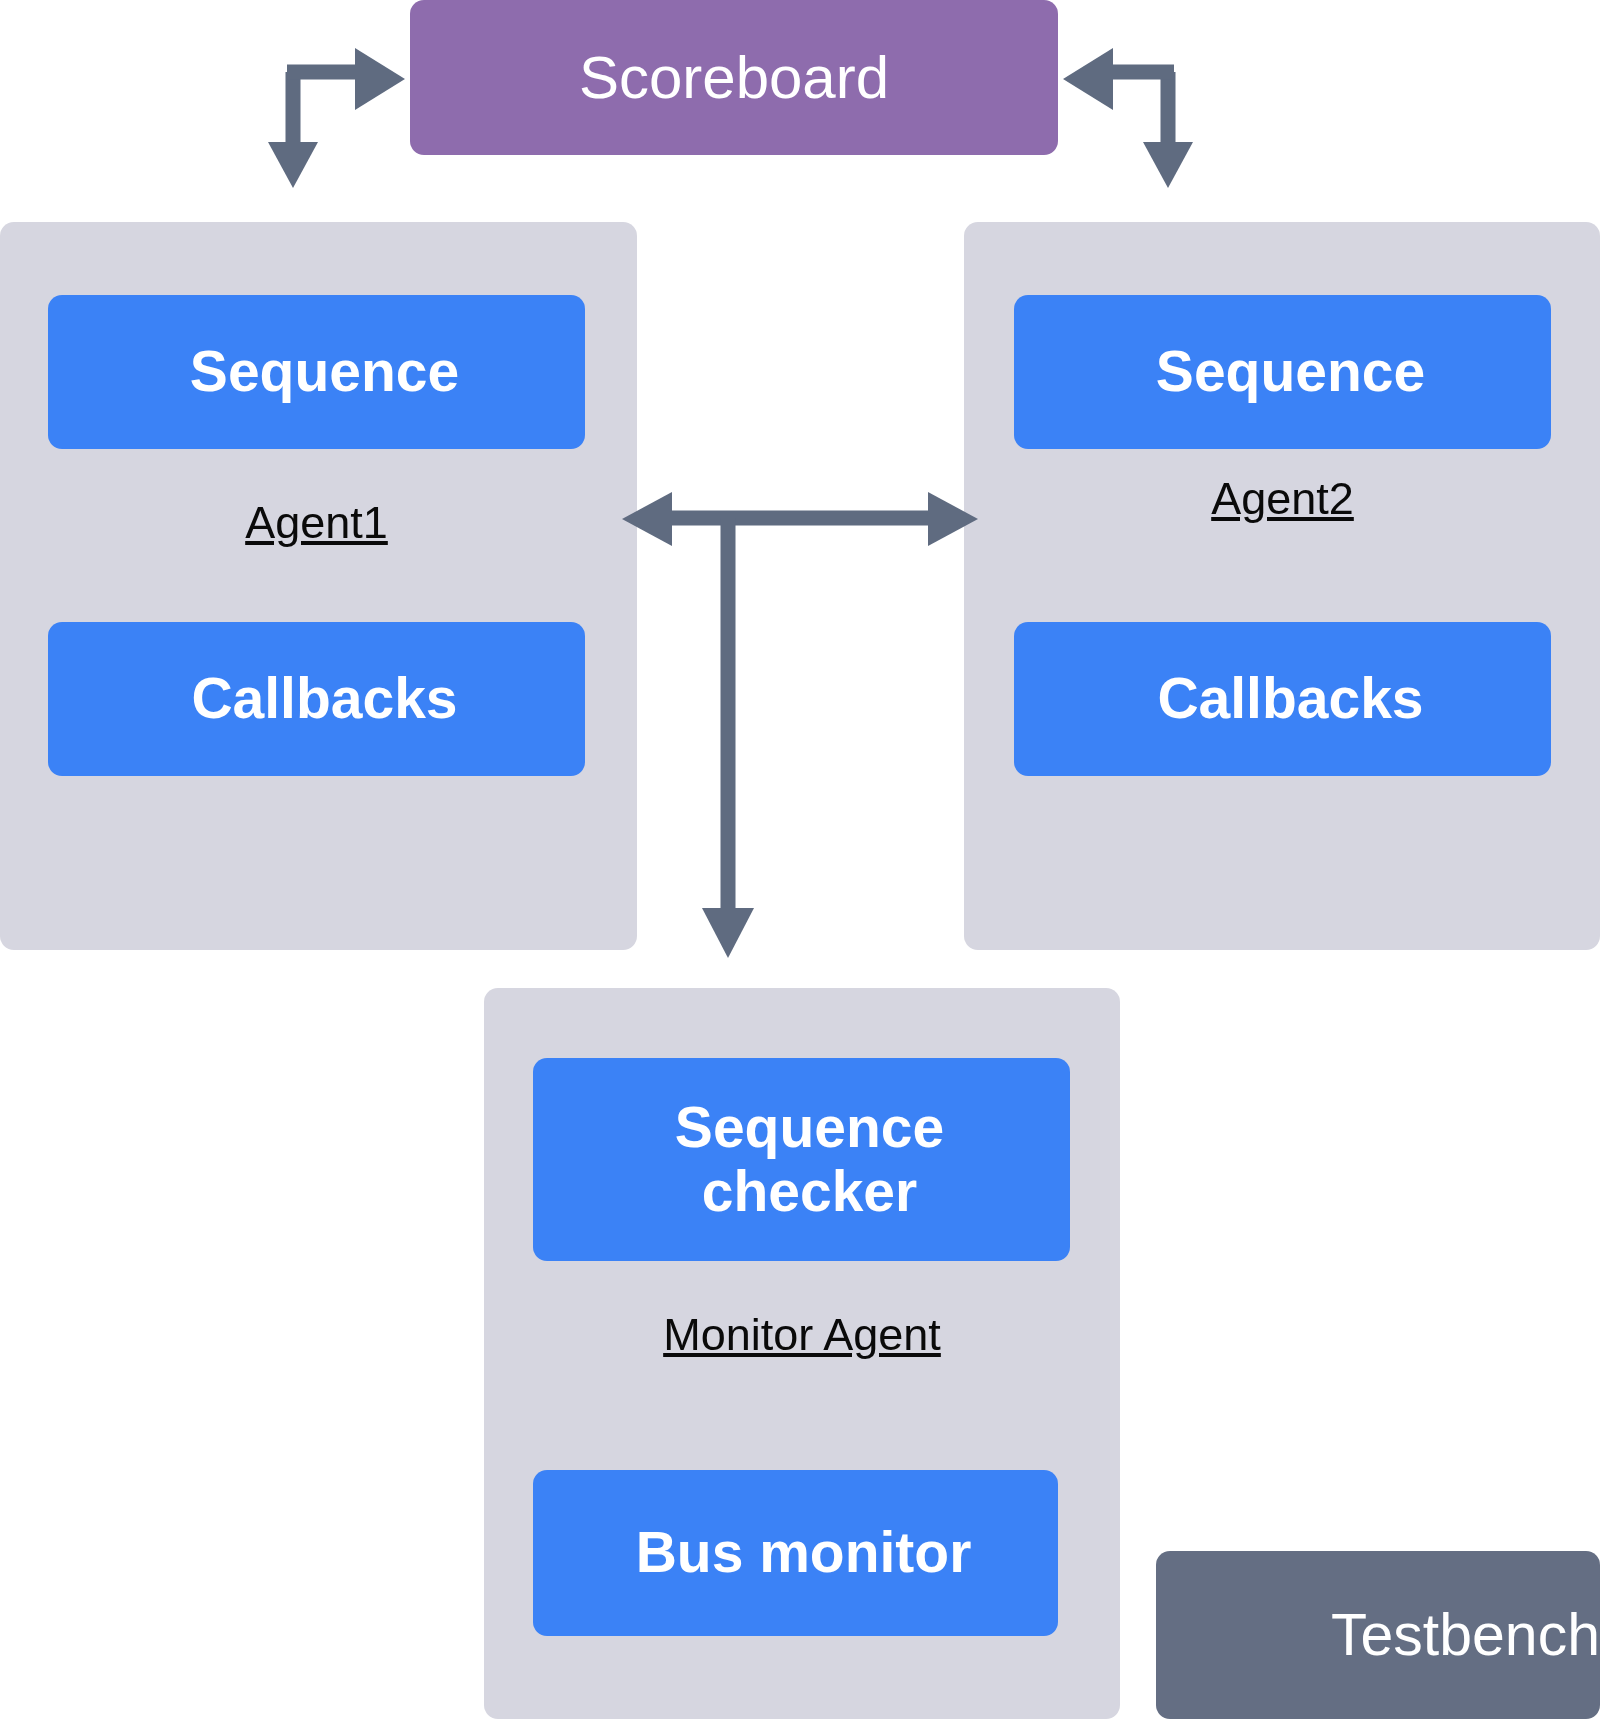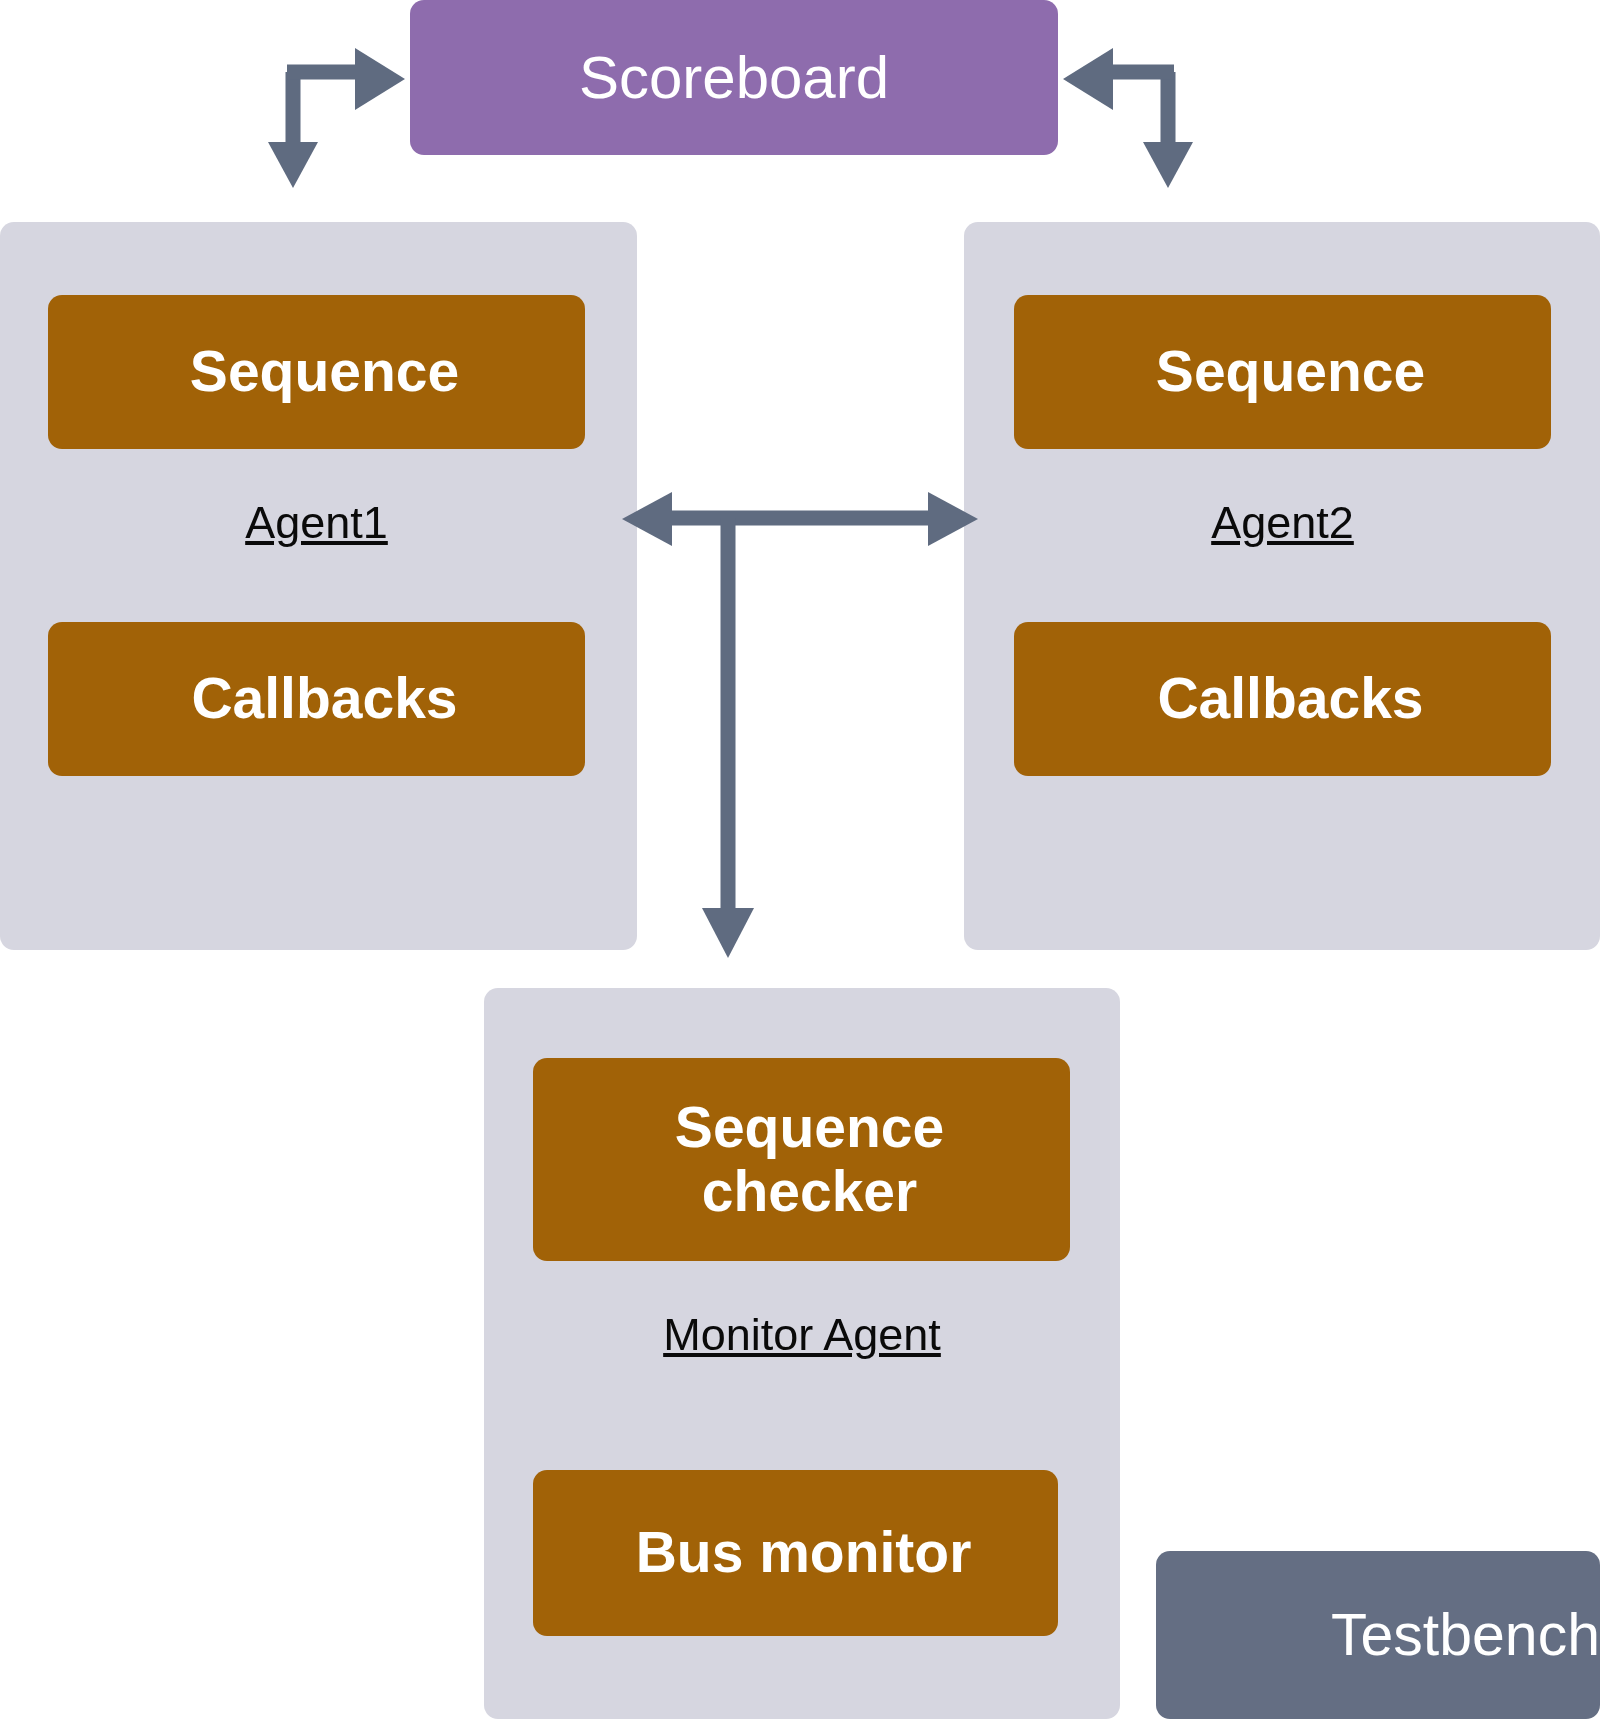--- a/index.html
+++ b/index.html
@@ -36,21 +36,21 @@
     font-size: 45px;
     font-weight: 400;
     display: flex;
     align-items: center;
     justify-content: center;
     text-align: center;
     white-space: nowrap;
     text-decoration: underline;
   }
   .inner-purple {
-    background: #a16207;
+    background: #3b82f6;
     color: #ffffff;
     font-size: 57px;
     font-weight: 700;
     padding-left: 16px;
   }
   .scoreboard {
     background: #8e6cad;
     color: #ffffff;
     font-size: 60px;
     font-weight: 400;
@@ -87,21 +87,21 @@
     <span>Agent1</span>
   </div>
   <div class="box inner-purple" style="left:48px; top:622px; width:537px; height:154px;">
     <span>Callbacks</span>
   </div>
 
   <div class="box agent-container" style="left:964px; top:222px; width:636px; height:728px;"></div>
   <div class="box inner-purple" style="left:1014px; top:295px; width:537px; height:154px;">
     <span>Sequence</span>
   </div>
-  <div class="agent-label" style="left:1014px; top:468px; width:537px; height:110px;">
+  <div class="agent-label" style="left:1014px; top:444px; width:537px; height:110px;">
     <span>Agent2</span>
   </div>
   <div class="box inner-purple" style="left:1014px; top:622px; width:537px; height:154px;">
     <span>Callbacks</span>
   </div>
 
   <div class="box agent-container" style="left:484px; top:988px; width:636px; height:731px;"></div>
   <div class="box inner-purple" style="left:533px; top:1058px; width:537px; height:203px; flex-direction:column;">
     <span>Sequence</span>
     <span>checker</span>

